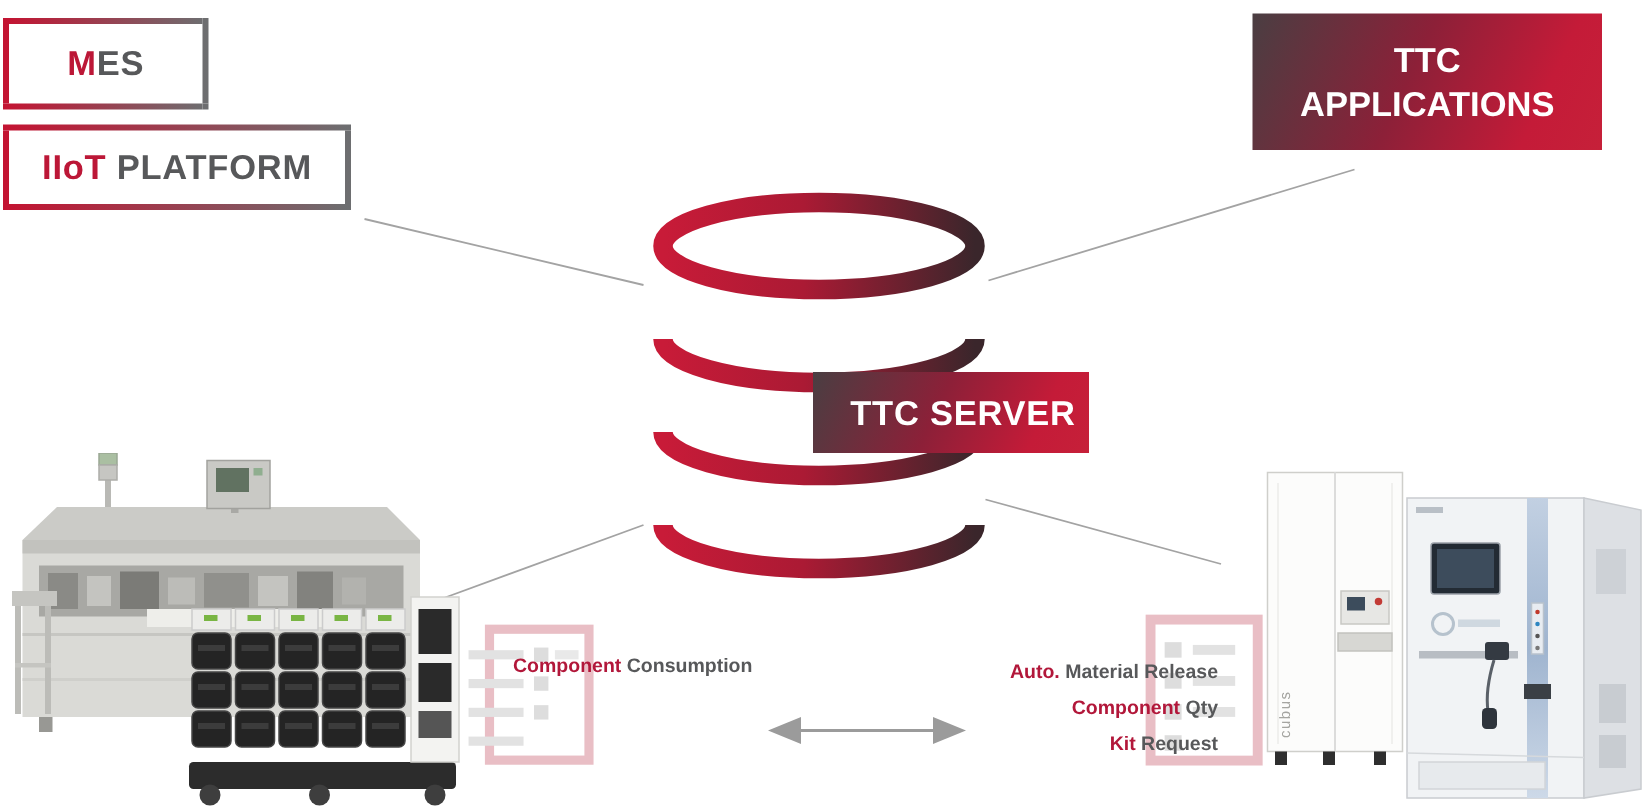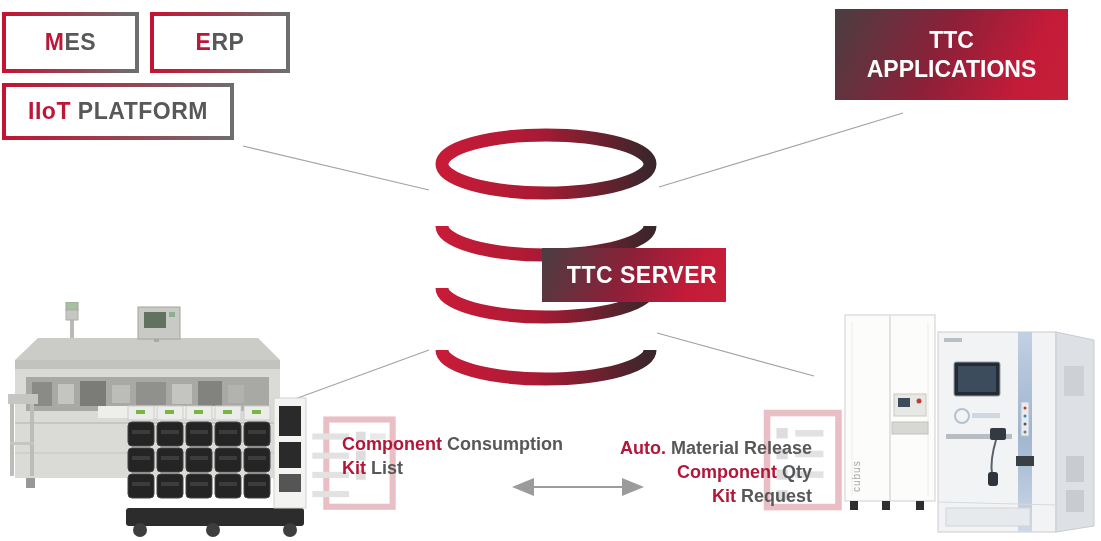--- a/index.html
+++ b/index.html
@@ -22,21 +22,21 @@
     background:linear-gradient(115deg,#4a3e42 0%,#8c2038 45%,#c41b38 80%,#c62039 100%);
     display:flex;align-items:center;justify-content:center;
   }
   #ttc-apps{left:835px;top:9px;width:233px;height:91px;font-size:23px;line-height:29px;padding:4px 18px;}
   #ttc-server{left:542px;top:248px;width:184px;height:54px;font-size:23px;letter-spacing:.5px;z-index:6;padding-left:16px;}
   
   .layer{position:absolute;left:0;top:0;z-index:1;}
   
   #db-icon{position:absolute;left:430px;top:128px;z-index:5;}
   
-  .xchg{position:absolute;z-index:7;font-size:18px;line-height:24px;}
+  .xchg{position:absolute;z-index:7;font-size:13px;line-height:24px;}
   .xchg .em{color:#b2173a;}
   .xchg .rest{color:#57585a;}
   #xchg-left{left:342px;top:432px;width:250px;text-align:left;}
   #xchg-right{left:580px;top:436px;width:232px;text-align:right;}
   
   .wmark{position:absolute;z-index:4;opacity:.5;}
   #wmark-left{left:306px;top:416px;}
   #wmark-right{left:752px;top:406px;}
   
   .equip{position:absolute;z-index:2;}
@@ -50,23 +50,20 @@
 
   <svg class="layer" width="1101" height="541">
     <line x1="243" y1="146" x2="429" y2="190" stroke="#a3a3a3" stroke-width="1.2"></line>
     <line x1="659" y1="187" x2="903" y2="113" stroke="#a3a3a3" stroke-width="1.2"></line>
     <line x1="295" y1="399" x2="429" y2="350" stroke="#a3a3a3" stroke-width="1.2"></line>
     <line x1="657" y1="333" x2="814" y2="376" stroke="#a3a3a3" stroke-width="1.2"></line>
   </svg>
 
   <div class="sys-box" style="left:2px;top:2px;width:137px;height:61px;">
     <span><span class="em">M</span><span class="rest">ES</span></span>
-  </div>
-  <div class="sys-box" style="left:150px;top:2px;width:140px;height:61px;">
-    <span><span class="em">E</span><span class="rest">RP</span></span>
   </div>
   <div class="sys-box" style="left:2px;top:73px;width:232px;height:57px;">
     <span><span class="em">IIoT</span><span class="rest"> PLATFORM</span></span>
   </div>
 
   <div class="grad-box" id="ttc-apps">
     <span>TTC APPLICATIONS</span>
   </div>
 
   <svg id="db-icon" width="232" height="264" viewBox="0 0 232 264">
@@ -131,21 +128,20 @@
       <rect x="26" y="42" width="12" height="11" fill="#bdbdbd"></rect>
         <rect x="46" y="44" width="30" height="7"></rect>
       <rect x="26" y="64" width="12" height="11" fill="#bdbdbd"></rect>
         <rect x="46" y="66" width="30" height="7"></rect>
       <rect x="26" y="86" width="12" height="11" fill="#bdbdbd"></rect>
     </g>
   </svg>
 
   <div class="xchg" id="xchg-left">
     <div><span class="em">Component</span><span class="rest"> Consumption</span></div>
-    <div><span class="em">Kit</span><span class="rest"> List</span></div>
   </div>
 
   <div class="xchg" id="xchg-right">
     <div><span class="em">Auto.</span><span class="rest"> Material Release</span></div>
     <div><span class="em">Component</span><span class="rest"> Qty</span></div>
     <div><span class="em">Kit</span><span class="rest"> Request</span></div>
   </div>
 
   <svg class="layer" width="1101" height="541" style="z-index:7">
     <line x1="528" y1="487" x2="628" y2="487" stroke="#9b9b9b" stroke-width="2"></line>

